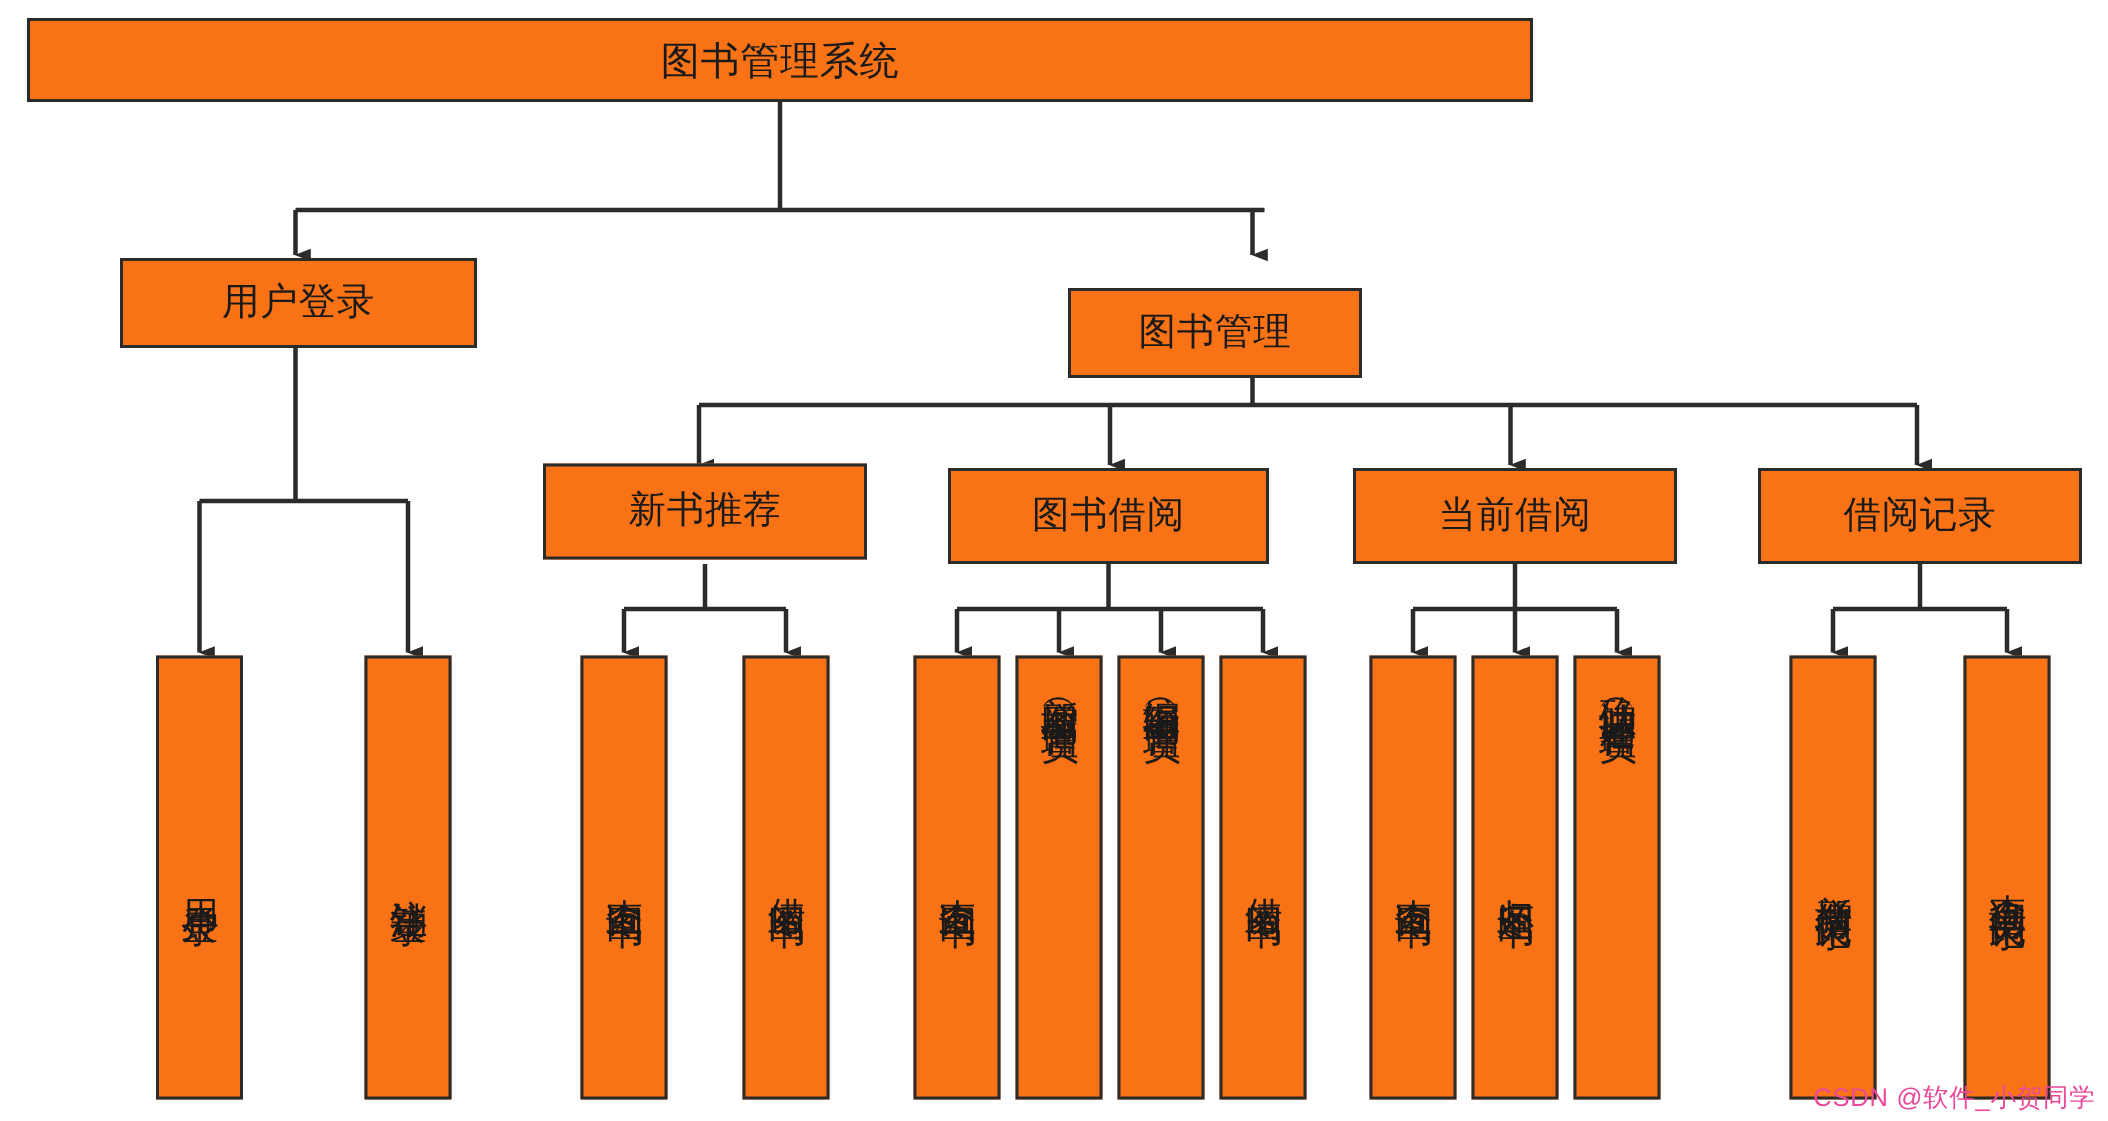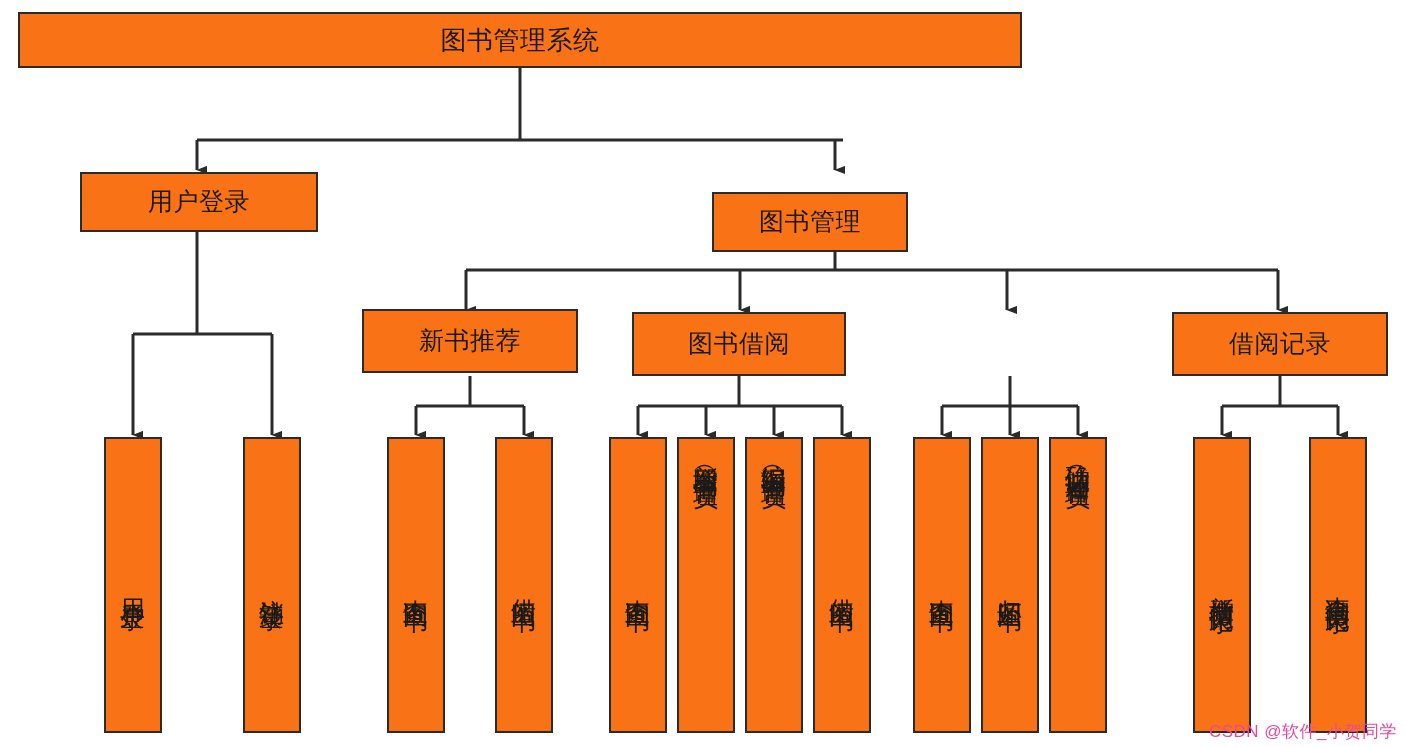--- a/index.html
+++ b/index.html
@@ -150,20 +150,23 @@
   <div class="node horiz" style="left:712px; top:172px; width:196px; height:60px;margin-top:20px;">
     <span class="node-label">图书管理</span>
   </div>
 
   <div class="node horiz" style="left:362px; top:309px; width:216px; height:64px;">
     <span class="node-label">新书推荐</span>
   </div>
   <div class="node horiz" style="left:632px; top:312px; width:214px; height:64px;">
     <span class="node-label">图书借阅</span>
   </div>
+  <div class="node horiz" style="left:902px; top:312px; width:216px; height:64px;">
+    <span class="node-label">当前借阅</span>
+  </div>
   <div class="node horiz" style="left:1172px; top:312px; width:216px; height:64px;">
     <span class="node-label">借阅记录</span>
   </div>
 
   <div class="node leaf center" style="left:104px; top:437px; width:58px; height:296px;">
     <span class="node-label">用户登录</span>
   </div>
   <div class="node leaf center" style="left:243px; top:437px; width:58px; height:296px;">
     <span class="node-label">注销登录</span>
   </div>

